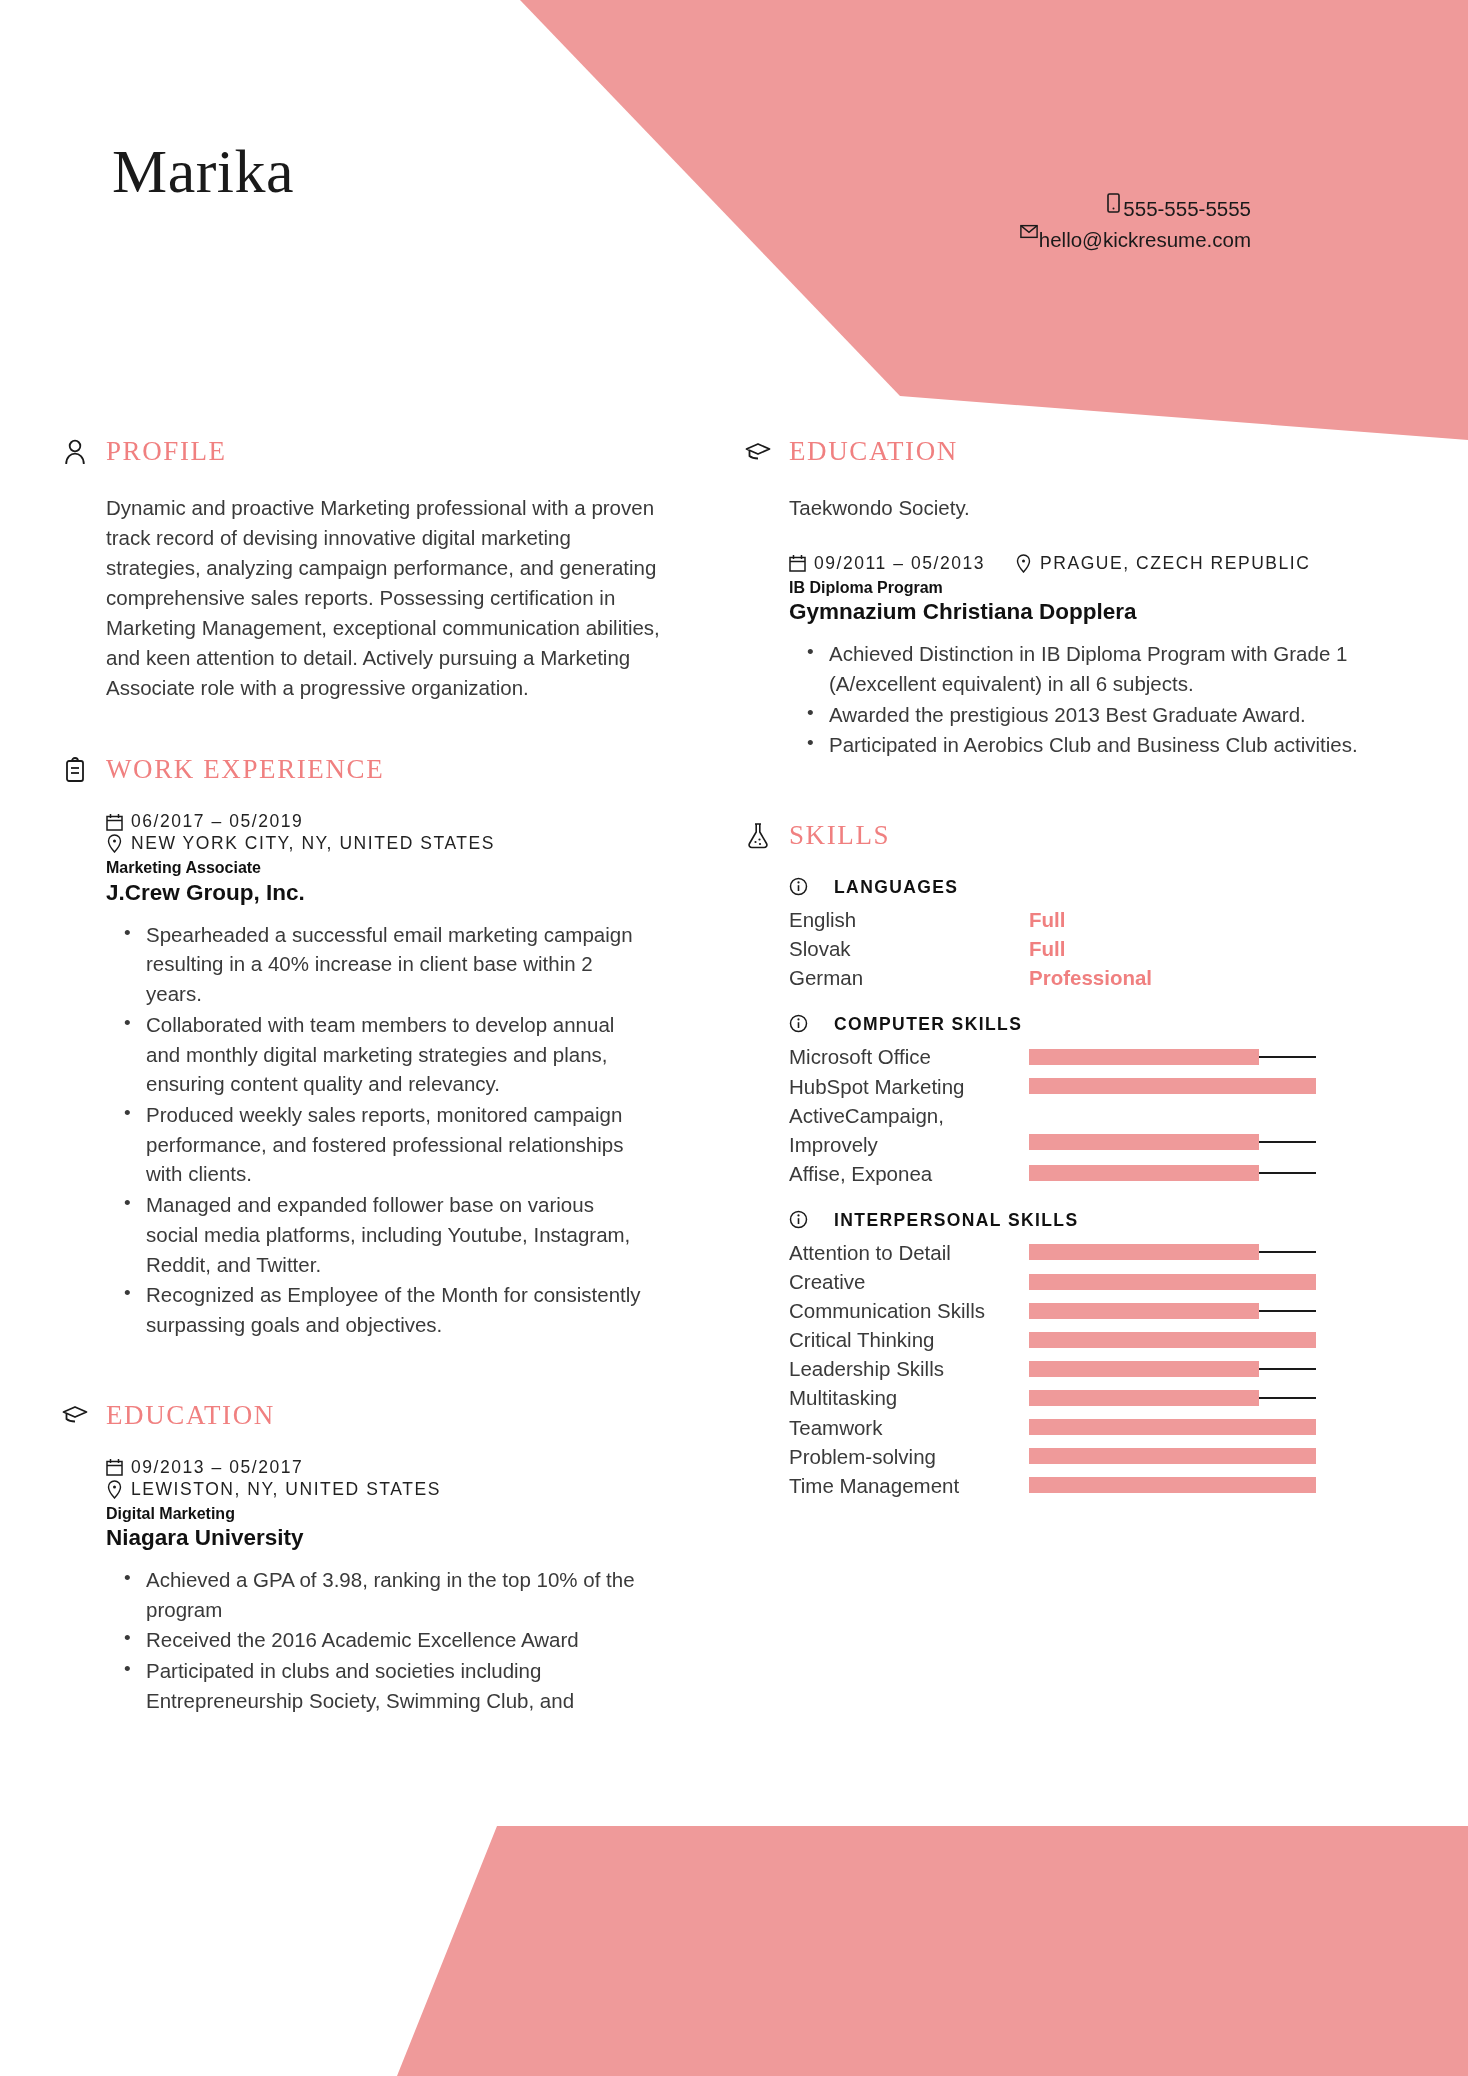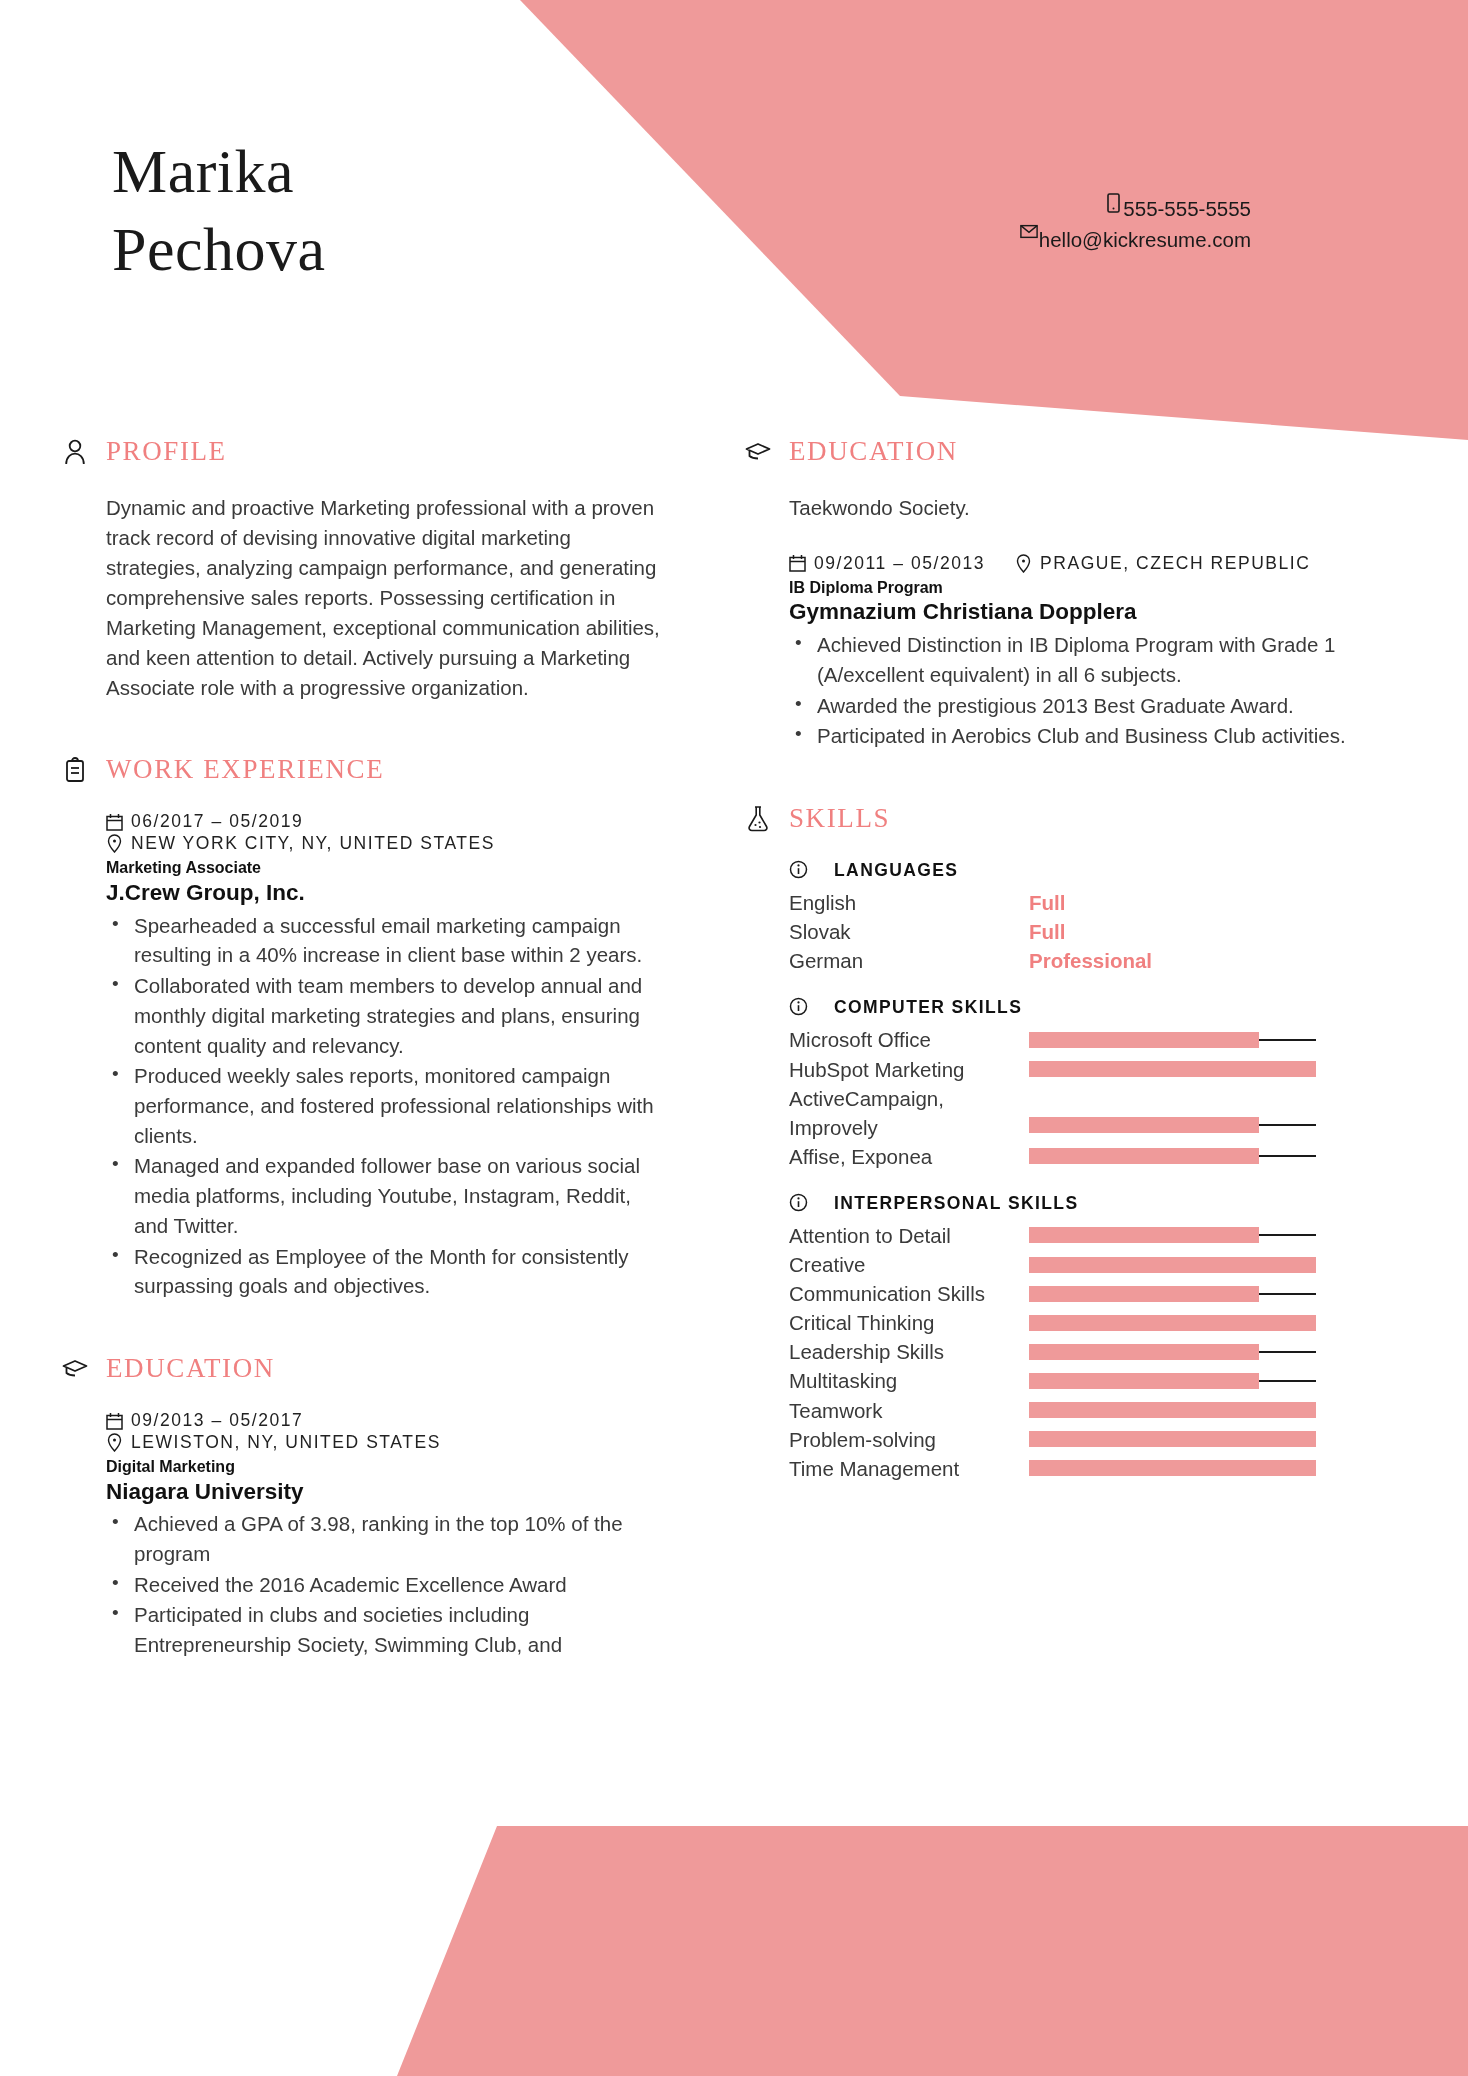--- a/index.html
+++ b/index.html
@@ -81,21 +81,21 @@
   .meta-row .gap { display: inline-block; width: 14px; }
 
   .entry-title {
     font-size: 16px; font-weight: 700; color: #111; line-height: 1.28;
     margin-top: 4px;
   }
   .entry-sub {
     font-size: 22.5px; font-weight: 700; color: #111; line-height: 1.28;
     margin-bottom: 3px;
   }
-  ul.bullets { list-style: none; margin: 0; padding: 0; }
+  ul.bullets { list-style: none; margin: 12px; padding: 0; }
   ul.bullets li {
     position: relative; padding-left: 28px;
     font-size: 20.5px; line-height: 1.45; color: #3a3a3a;
     margin-bottom: 1px;
   }
   ul.bullets li::before {
     content: "\2022"; position: absolute; left: 6px; top: -1px;
     font-size: 19px; color: #3a3a3a;
   }
 
@@ -140,21 +140,20 @@
 <div class="page">
 
   <div class="deco-top"></div>
   <div class="deco-bottom"></div>
 
   <div class="content">
 
     <div class="header">
       <div class="name">
         <span>Marika</span>
-        <span>Pechova</span>
       </div>
 
       <div class="contact">
         <div class="row">
           <span class="ico">
             <svg width="13" height="20" viewBox="0 0 13 20">
                 <rect x="1" y="1" width="11" height="18" rx="1.5" fill="none" stroke="#1a1a1a" stroke-width="1.6"></rect>
                 <circle cx="6.5" cy="15.6" r="1" fill="#1a1a1a"></circle>
               </svg>
           </span>

